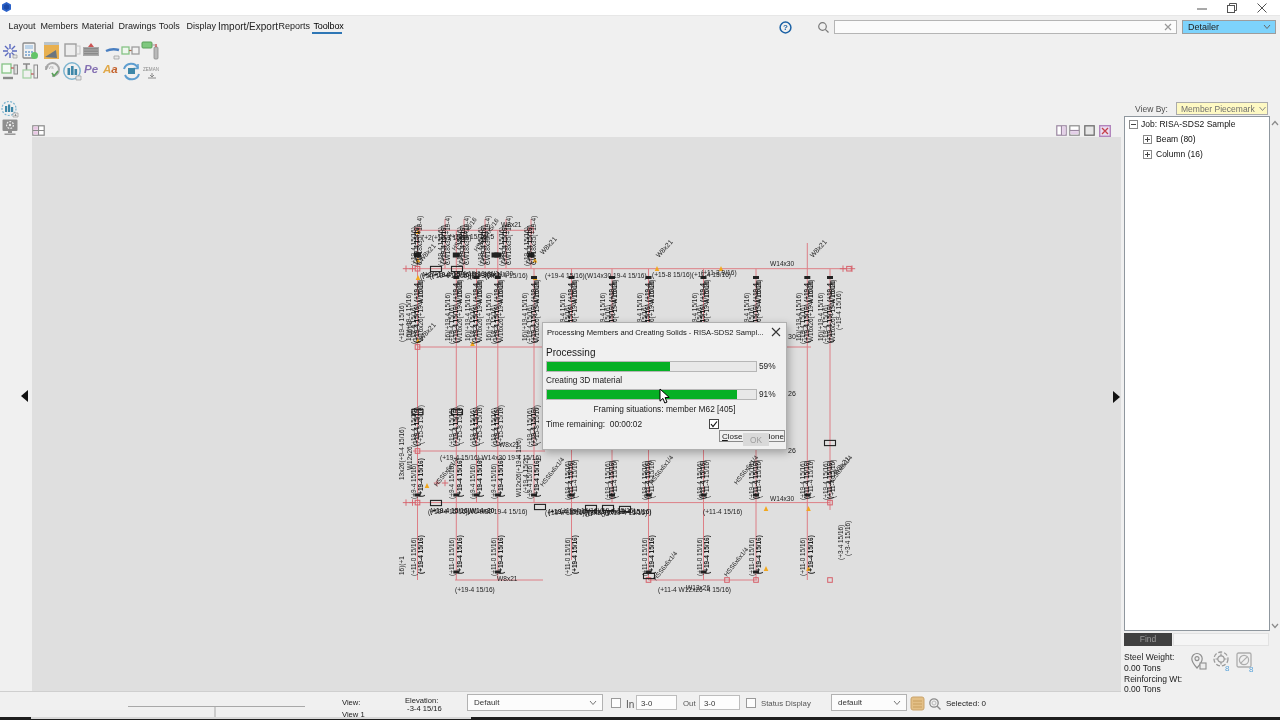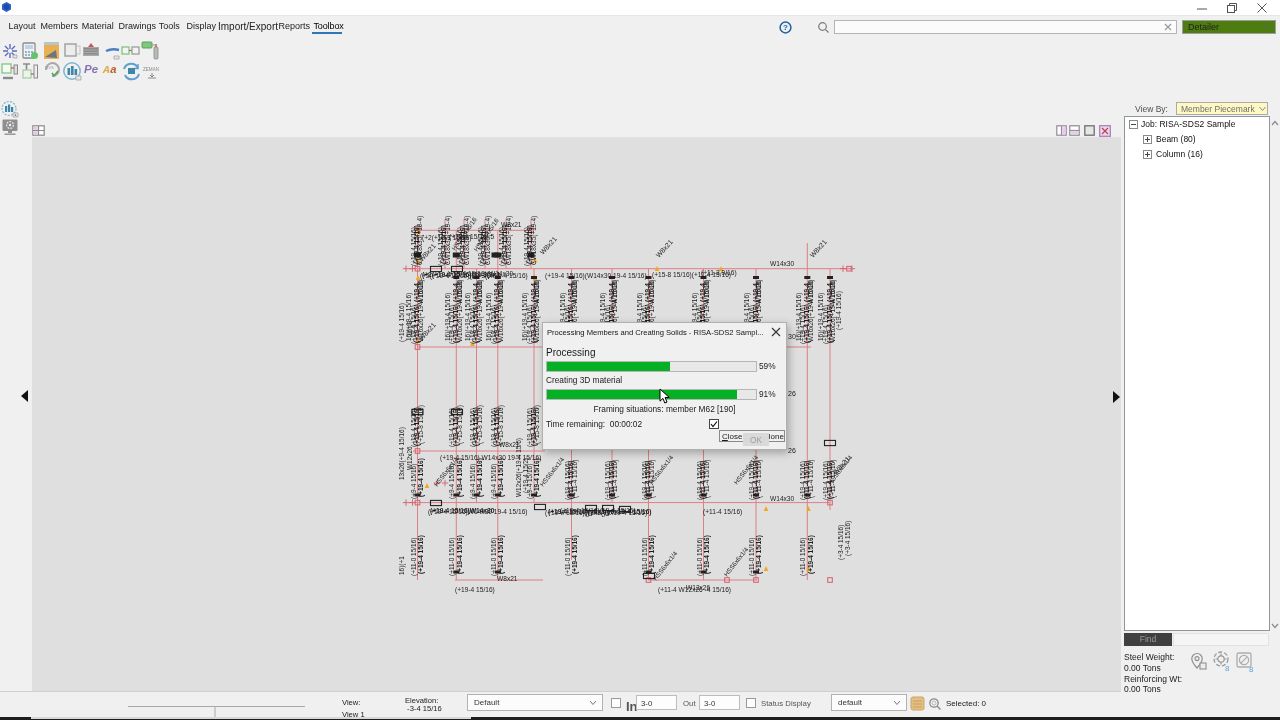--- a/index.html
+++ b/index.html
@@ -61,21 +61,21 @@
       <circle cx="5.5" cy="5.5" r="3.8" fill="none" stroke="#7a7a7a" stroke-width="1.2"></circle>
       <path d="M8.3 8.3 L11.5 11.5" stroke="#7a7a7a" stroke-width="1.2"></path>
     </svg>
 
 <div class="abs" style="left:834px;top:20px;width:343px;height:14px;background:#fbfbfb;border:1px solid #b5b5b5;"></div>
 
 <svg class="abs" style="left:1163px;top:22px;" width="10" height="10" viewBox="0 0 10 10">
       <path d="M2 2 L8 8 M8 2 L2 8" stroke="#9a9a9a" stroke-width="1.2"></path>
     </svg>
 
-<div class="abs" style="left:1182px;top:20px;width:94px;height:14px;background:#4d7c0f;border:1px solid #9d9d9d;font-size:9px;color:#222;padding:1px 0 0 5px;">Detailer</div>
+<div class="abs" style="left:1182px;top:20px;width:94px;height:14px;background:#7dd3fc;border:1px solid #9d9d9d;font-size:9px;color:#222;padding:1px 0 0 5px;">Detailer</div>
 
 <svg class="abs" style="left:1263px;top:24px;" width="8" height="6" viewBox="0 0 8 6">
       <path d="M1 1 L4 4.5 L7 1" fill="none" stroke="#676767" stroke-width="1"></path>
     </svg>
 
 <div class="abs" style="left:0;top:36px;width:1280px;height:52px;background:#f0f0f0;"></div>
 
 <svg class="abs" style="left:1px;top:42px;" width="18" height="18" viewBox="0 0 18 18">
       <g stroke="#5b6abf" stroke-width="1.4">
 <path d="M9 2 V7 M9 11 V16 M2 9 H7 M11 9 H16 M4 4 L7.5 7.5 M10.5 10.5 L14 14 M14 4 L10.5 7.5 M7.5 10.5 L4 14"></path>
@@ -160,21 +160,21 @@
       <g fill="#3e87a8">
         <rect x="5.5" y="7" width="2.6" height="7"></rect>
         <rect x="9" y="5" width="2.6" height="9"></rect>
         <rect x="12.5" y="8" width="2.6" height="6"></rect>
       </g>
       <path d="M14 15 h5 v4 h-5 z" fill="#e8e8e8" stroke="#999" stroke-width="0.7"></path>
     </svg>
 
 <div class="abs" style="left:84px;top:63px;width:18px;height:16px;font-size:11.5px;font-weight:bold;font-style:italic;color:#8672b3;">Pe</div>
 
-<div class="abs" style="left:103px;top:63px;width:18px;height:16px;font-size:11.5px;font-weight:bold;font-style:italic;color:#e0a848;font-family:Liberation Mono, monospace;">A<span style="color:#c4622d;">a</span></div>
+<div class="abs" style="left:103px;top:63px;width:18px;height:16px;font-size:11.5px;font-weight:bold;font-style:italic;color:#e0a848;">A<span style="color:#c4622d;">a</span></div>
 
 <svg class="abs" style="left:121px;top:61px;" width="21" height="21" viewBox="0 0 21 21">
       <path d="M3 8 A7.5 7.5 0 0 1 17 7 M18 13 A7.5 7.5 0 0 1 4 14" fill="none" stroke="#5e9ed0" stroke-width="2"></path>
       <path d="M17 3 V7.5 H12.5" fill="none" stroke="#5e9ed0" stroke-width="1.5"></path>
       <rect x="7" y="7" width="7" height="6" fill="#3e87a8"></rect>
     </svg>
 
 <svg class="abs" style="left:142px;top:64px;" width="20" height="16" viewBox="0 0 20 16">
       <text x="1" y="7" font-size="4.6" fill="#8a8a8a">ZEMAN</text>
       <path d="M10 9 v4 m-2 -2 l2 2 l2 -2 M6 14 h8" stroke="#8a8a8a" stroke-width="1" fill="none"></path>
@@ -683,21 +683,21 @@
 <div class="abs" style="left:759px;top:361px;font-size:8.3px;color:#1a1a1a;">59%</div>
 
 <div class="abs" style="left:546px;top:375px;font-size:8.3px;color:#1a1a1a;">Creating 3D material</div>
 
 <div class="abs" style="left:545.5px;top:388.5px;width:211px;height:11px;background:#e8e8e8;border:1px solid #b6b6b6;"></div>
 
 <div class="abs" style="left:546.5px;top:389.5px;width:190px;height:9px;background:#06b025;"></div>
 
 <div class="abs" style="left:759px;top:389px;font-size:8.3px;color:#1a1a1a;">91%</div>
 
-<div class="abs" style="left:542px;top:404px;width:245px;text-align:center;font-size:8.3px;color:#1a1a1a;">Framing situations: member M62 [190]</div>
+<div class="abs" style="left:542px;top:404px;width:245px;text-align:center;font-size:8.3px;color:#1a1a1a;">Framing situations: member M62 [405]</div>
 
 <div class="abs" style="left:546px;top:419px;font-size:8.3px;color:#1a1a1a;">Time remaining:&nbsp; 00:00:02</div>
 
 <svg class="abs" style="left:709px;top:419px;" width="10" height="10" viewBox="0 0 10 10">
       <rect x="0.5" y="0.5" width="9" height="9" fill="#fff" stroke="#454545"></rect>
       <path d="M2 5 L4 7.5 L8 2.5" fill="none" stroke="#111" stroke-width="1.2"></path>
     </svg>
 
 <div class="abs" style="left:719px;top:417.5px;width:66px;height:12px;border:1px solid #8a8a8a;font-size:8px;color:#1a1a1a;padding:1.5px 0 0 2px;white-space:nowrap;margin-top:12px;"><span style="text-decoration:underline;">C</span>lose when done</div>
 
@@ -718,21 +718,21 @@
 <div class="abs" style="left:405px;top:697px;font-size:7.6px;color:#1a1a1a;line-height:8px;">Elevation:<br>&nbsp;-3-4 15/16</div>
 
 <div class="abs" style="left:467px;top:694px;width:136px;height:17px;background:#fcfcfc;border:1px solid #b2b2b2;font-size:8px;color:#333;padding:3px 0 0 6px;">Default</div>
 
 <svg class="abs" style="left:589px;top:700px;" width="8" height="6" viewBox="0 0 8 6">
       <path d="M1 1 L4 4.5 L7 1" fill="none" stroke="#777" stroke-width="1"></path>
     </svg>
 
 <div class="abs" style="left:611px;top:698px;width:10px;height:10px;background:#fdfdfd;border:1px solid #9a9a9a;"></div>
 
-<div class="abs" style="left:626px;top:699px;font-size:13px;color:#555;font-weight:bold;">In</div>
+<div class="abs" style="left:626px;top:699px;font-size:10px;color:#555;">In</div>
 
 <div class="abs" style="left:636px;top:695px;width:41px;height:15px;background:#fdfdfd;border:1px solid #bdbdbd;font-size:7.8px;color:#333;padding:2.5px 0 0 4px;">3-0</div>
 
 <div class="abs" style="left:683px;top:699px;font-size:7.8px;color:#555;">Out</div>
 
 <div class="abs" style="left:699px;top:695px;width:41px;height:15px;background:#fdfdfd;border:1px solid #bdbdbd;font-size:7.8px;color:#333;padding:2.5px 0 0 4px;">3-0</div>
 
 <div class="abs" style="left:746px;top:698px;width:10px;height:10px;background:#fdfdfd;border:1px solid #9a9a9a;"></div>
 
 <div class="abs" style="left:761px;top:699px;font-size:7.8px;color:#555;">Status Display</div>

